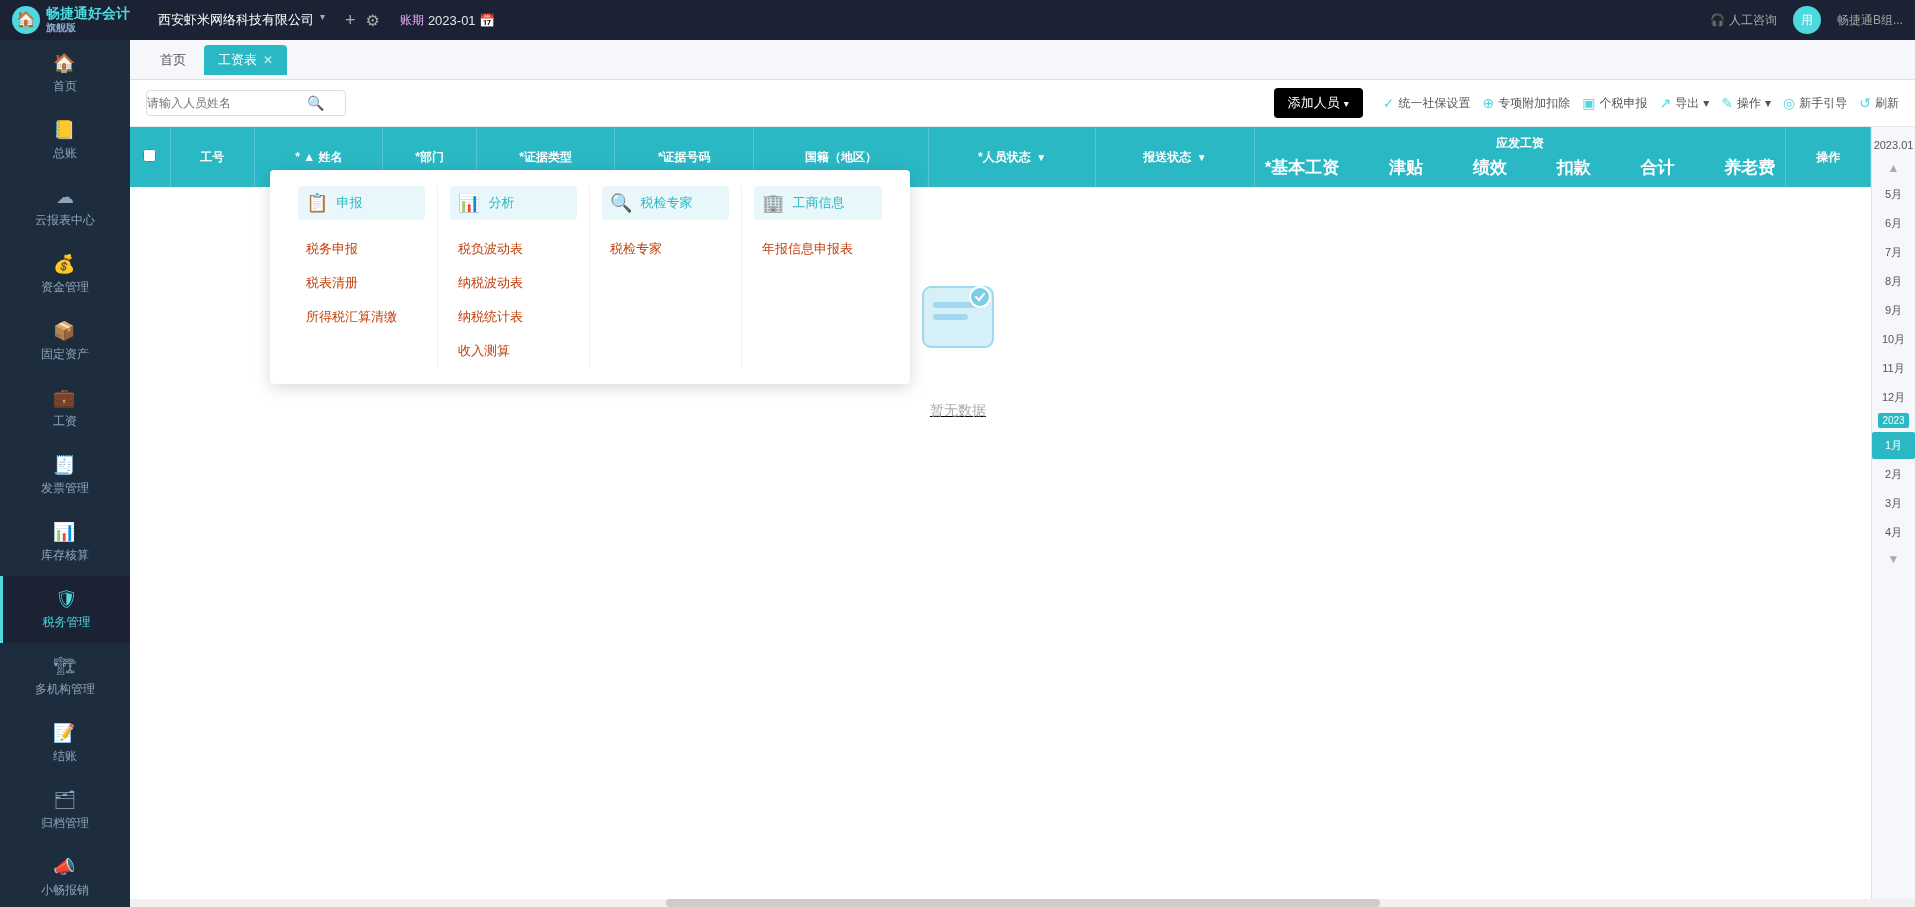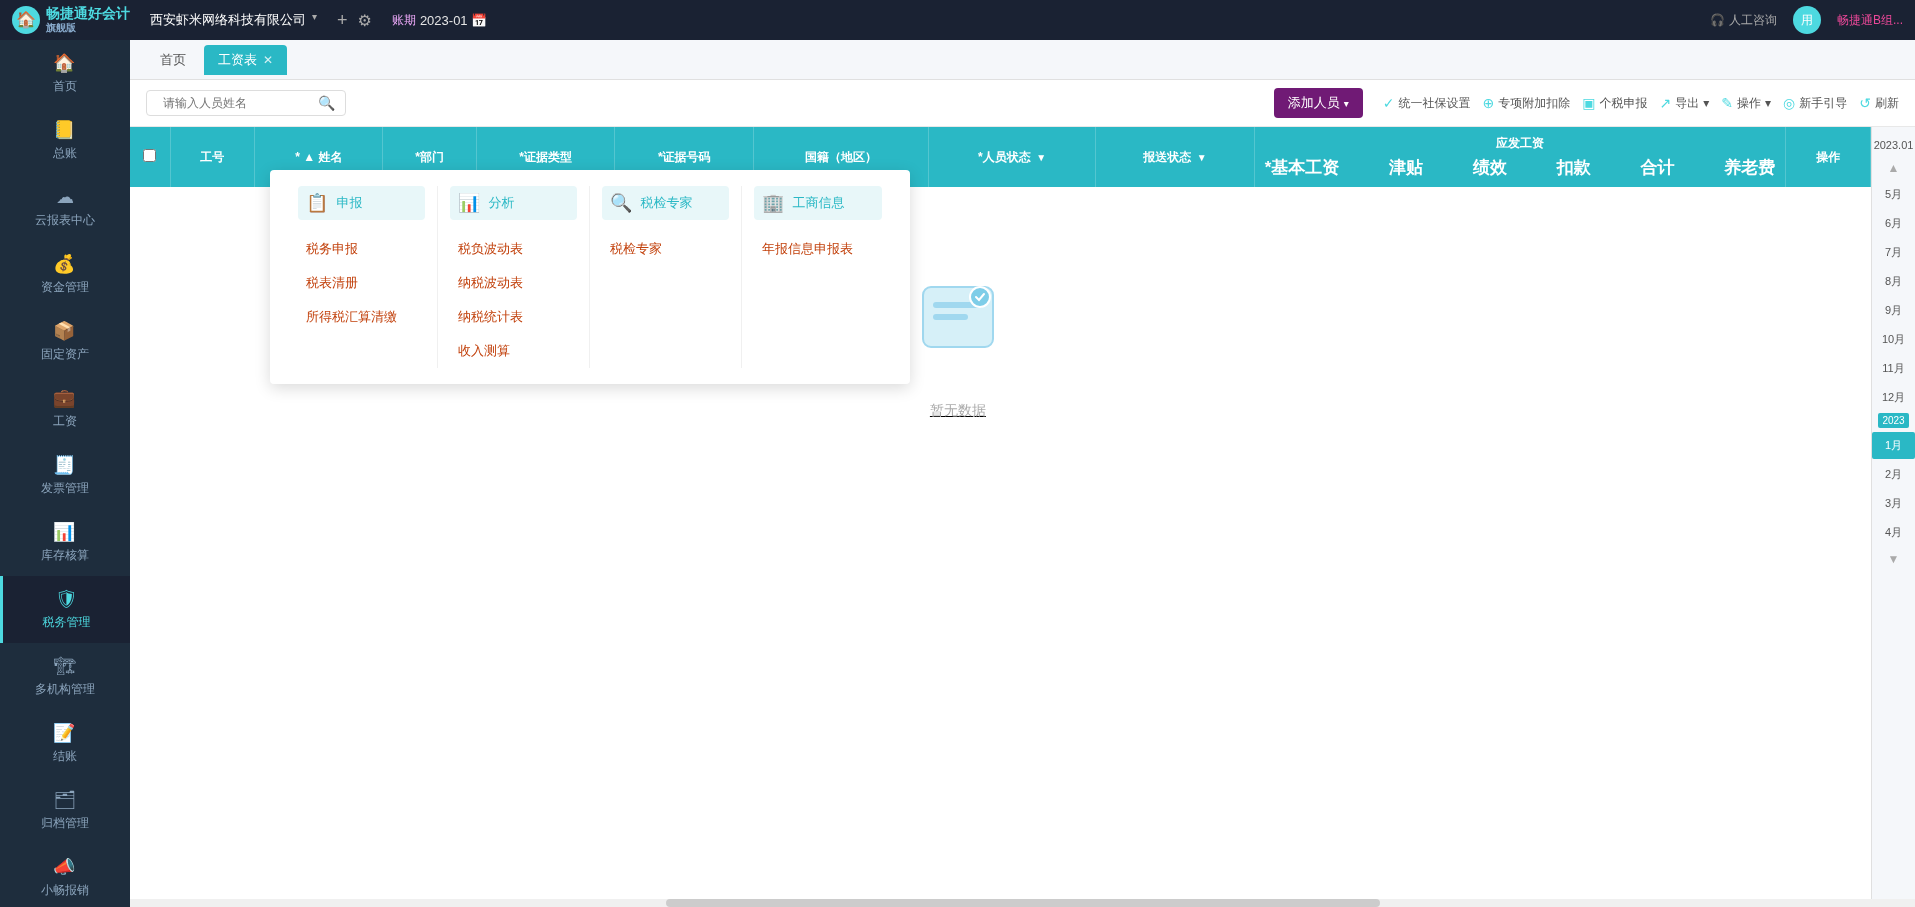--- a/index.html
+++ b/index.html
@@ -17,33 +17,33 @@
     }
     .logo-icon {
       width: 28px; height: 28px; background: #4dd9e0; border-radius: 50%;
       display: flex; align-items: center; justify-content: center; color: #1a2233; font-size: 16px;
     }
     .logo-text { line-height: 1.2; }
     .logo-sub { font-size: 10px; color: #88aacc; }
 
     .company-selector {
       display: flex; align-items: flex-start; gap: 6px;
-      color: #fff; font-size: 13px; margin-left: 8px; cursor: pointer;
+      color: #fff; font-size: 13px; margin-left: 16px; cursor: pointer;
     }
     .company-selector .chevron { color: #aaa; font-size: 10px; }
     .top-bar-actions { display: flex; align-items: center; gap: 10px; margin-left: 20px; }
     .top-bar-actions span { color: #aaa; cursor: pointer; font-size: 18px; }
     .period-label { color: #f0abfc; font-size: 12px; margin-left: 20px; }
     .period-value { color: #e5e5e5; font-size: 13px; margin-left: 4px; }
     .period-icon { color: #4dd9e0; margin-left: 4px; cursor: pointer; }
 
     .top-bar-right { margin-left: auto; display: flex; align-items: center; gap: 16px; }
     .help-btn { color: #aaa; font-size: 12px; display: flex; align-items: center; gap: 4px; cursor: pointer; }
     .user-avatar { width: 28px; height: 28px; border-radius: 50%; background: #4dd9e0; display: flex; align-items: center; justify-content: center; color: #fff; font-size: 12px; }
-    .user-name { color: #ec4899; font-size: 12px; }
+    .user-name { color: #a3a3a3; font-size: 12px; }
 
     
     .main-layout { display: flex; height: calc(907px - 40px); }
 
     
     .sidebar {
       width: 130px; background: #1e2d3d; flex-shrink: 0;
       display: flex; flex-direction: column;
       overflow-y: auto;
     }
@@ -71,27 +71,27 @@
     .tab-close { font-size: 12px; cursor: pointer; color: rgba(255,255,255,0.8); }
     .tab-home { color: #555; font-size: 13px; }
 
     
     .toolbar {
       background: #fff; border-bottom: 1px solid #e8e8e8;
       padding: 8px 16px; display: flex; align-items: center; gap: 8px;
     }
     .search-input-wrap {
       display: flex; align-items: center; border: 1px solid #ddd; border-radius: 4px;
-      padding: 4px 16px; background: #fff; width: 200px;
+      padding: 4px 0; background: #fff; width: 200px;
     }
     .search-input-wrap input { border: none; outline: none; font-size: 12px; color: #999; width: 160px; }
     .search-icon { color: #bbb; font-size: 14px; }
 
     .btn-add-person {
-      background: #701a75; color: #fff; border: none; border-radius: 4px;
+      background: #000000; color: #fff; border: none; border-radius: 4px;
       padding: 6px 14px; font-size: 13px; cursor: pointer; display: flex; align-items: center; gap: 4px;
       margin-left: auto;
     }
     .btn-add-person .arrow { font-size: 10px; }
 
     .toolbar-actions { display: flex; align-items: center; gap: 12px; margin-left: 12px; }
     .toolbar-action-item { display: flex; align-items: center; gap: 4px; color: #555; font-size: 12px; cursor: pointer; }
     .toolbar-action-item .icon { color: #4dd9e0; font-size: 14px; }
 
     

